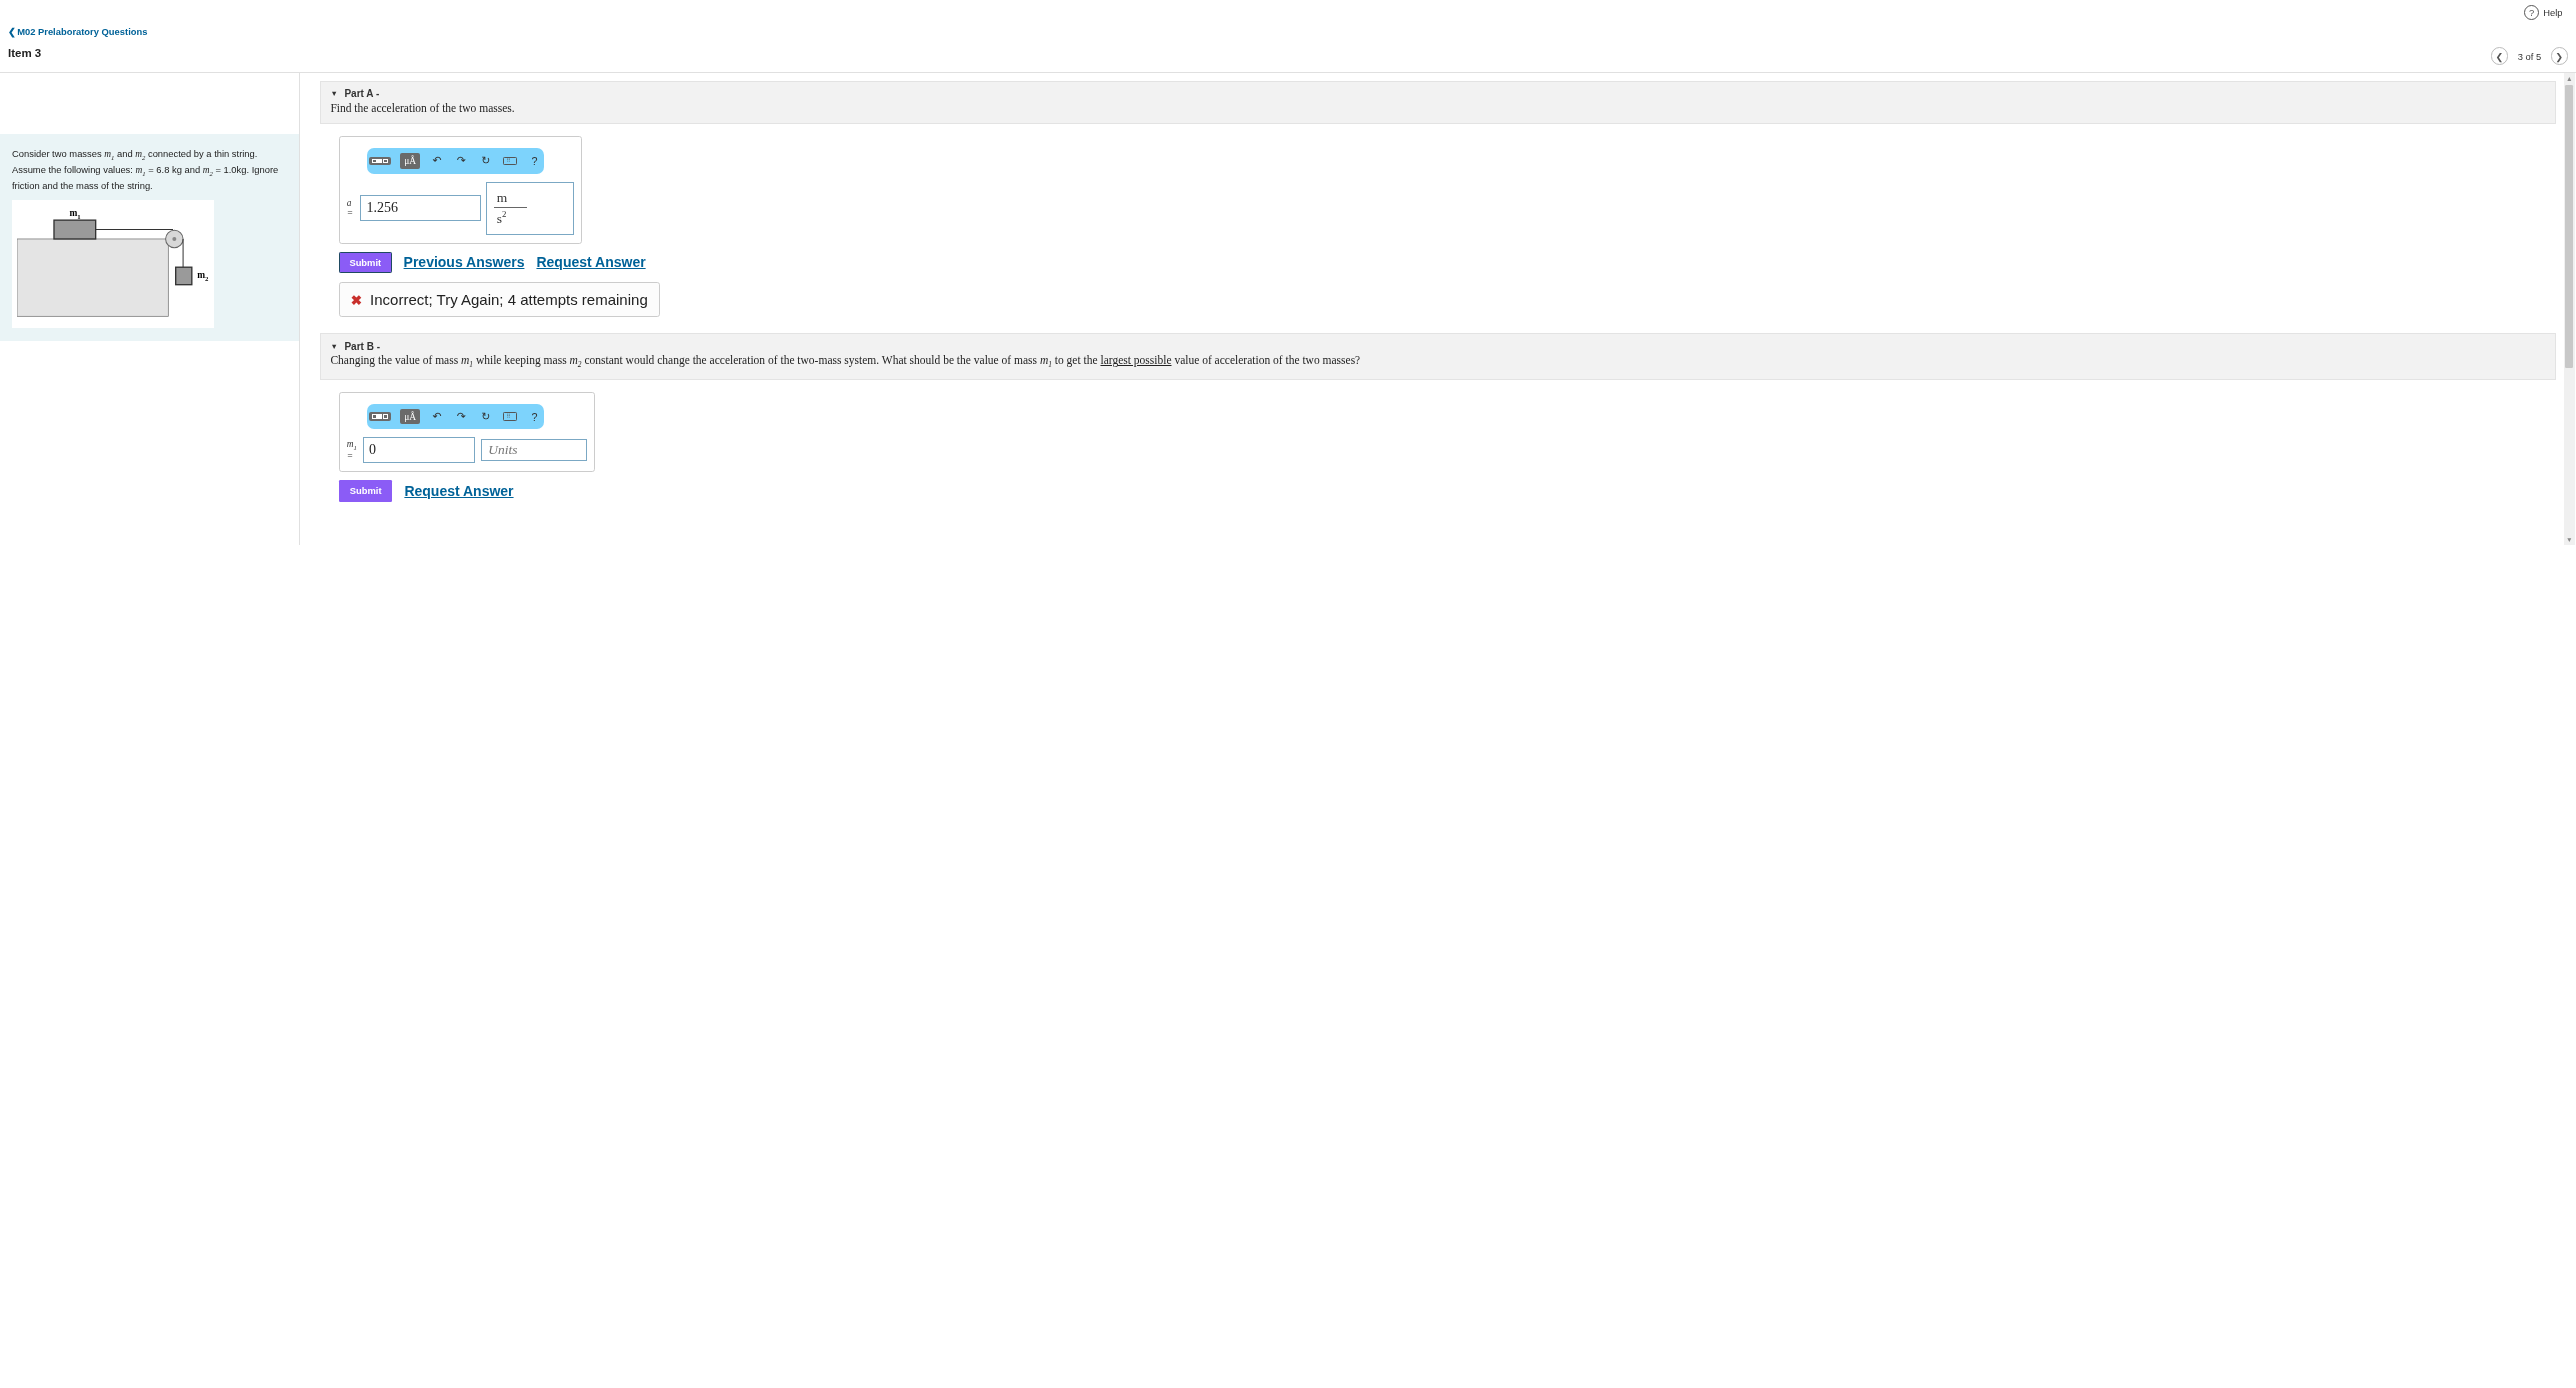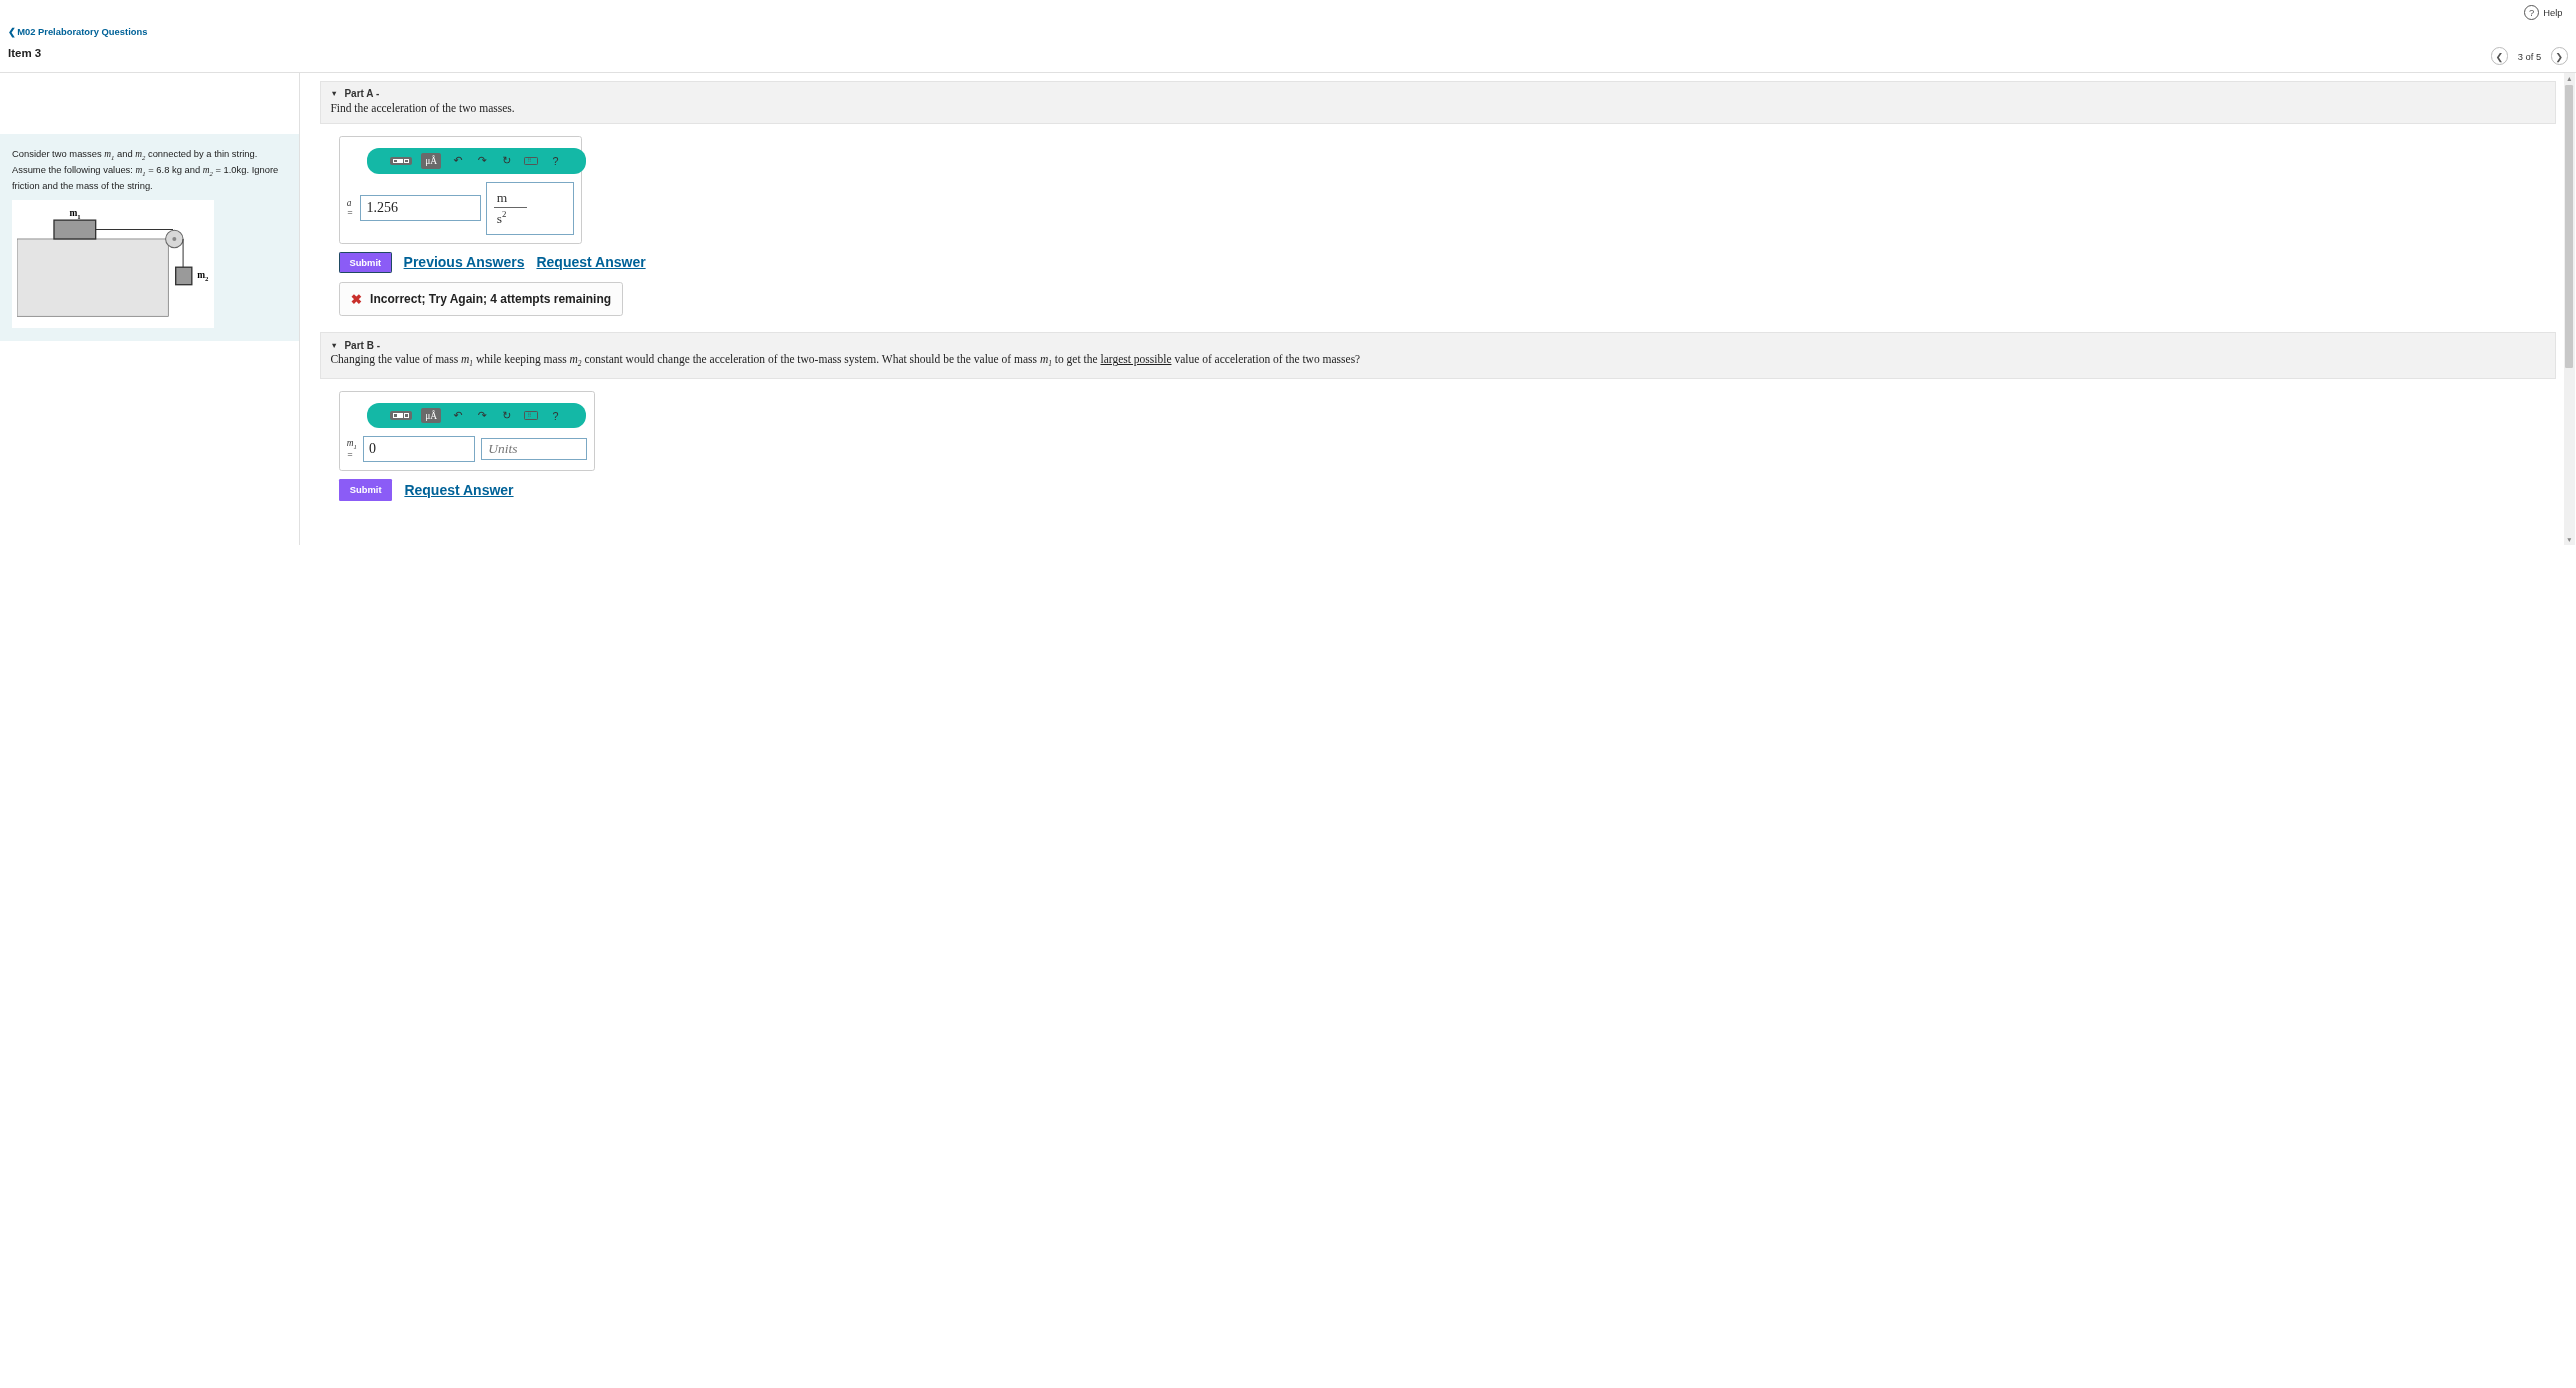--- a/index.html
+++ b/index.html
@@ -41,21 +41,21 @@
 .part-header { background: #f2f2f2; border: 0.7px solid #e3e3e3; padding: 6.7px 9.4px 9.4px; margin-bottom: 12px; }
 .part-title-row { display: flex; align-items: center; gap: 6.7px; margin-bottom: 2.7px; }
 .collapse-arrow { font-size: 7.4px; color: #333; cursor: pointer; }
 .part-label { font-weight: bold; font-size: 10px; }
 .part-prompt { font-family: "Times New Roman", serif; font-size: 11.5px; color: #222; margin-top: 1.3px; }
 .part-prompt i { font-style: italic; }
 .part-prompt sub { font-size: 7.4px; }
 .part-prompt .underline { text-decoration: underline; }
 
 .answer-box { border: 0.7px solid #ccc; border-radius: 2.7px; padding: 5.4px 6.7px 8px 6.7px; width: 243px; margin-left: 19px; margin-bottom: 8px; }
-.toolbar { background: #14b8a6; border-radius: 12px; padding: 4px 23px; display: flex; align-items: center; gap: 9.4px; margin: 5.4px 0 8px 20px; width: fit-content; }
+.toolbar { background: #7dd3fc; border-radius: 7px; padding: 4px 2px; display: flex; align-items: center; gap: 9.4px; margin: 5.4px 0 8px 20px; width: fit-content; }
 .tool-btn { display: inline-flex; align-items: center; justify-content: center; min-width: 15px; height: 17.5px; cursor: pointer; font-size: 10.8px; color: #333; }
 .tool-block { background: #6a6a6a; color: #fff; padding: 2px 3.4px; border-radius: 2px; font-size: 8.8px; display: inline-flex; align-items: center; gap: 0.7px; }
 .tool-block .sq { width: 4.7px; height: 4.7px; border: 0.7px solid #fff; display: inline-block; }
 .tool-block .sq.filled { background: #fff; }
 .mu-block { background: #6a6a6a; color: #fff; padding: 2.7px 4px; border-radius: 2px; font-family: "Times New Roman", serif; font-size: 9.4px; }
 .keyboard-icon { width: 13.5px; height: 8.8px; border: 1px solid #555; border-radius: 1.3px; position: relative; }
 .keyboard-icon::before { content: "⠿"; position: absolute; font-size: 5.4px; left: 2px; top: -0.7px; color: #555; letter-spacing: -0.7px; }
 
 .answer-row { display: flex; align-items: center; gap: 5.4px; }
 .answer-label { font-style: italic; font-family: "Times New Roman", serif; font-size: 9.4px; }
@@ -67,21 +67,21 @@
 .unit-box .den sup { font-size: 8.8px; }
 .unit-placeholder { border: 0.7px solid #7ba8c4; padding: 4px 6.7px; font-family: "Times New Roman", serif; font-size: 13.5px; color: #888; font-style: italic; min-width: 94px; height: 22px; }
 
 .action-row { display: flex; align-items: center; gap: 12px; margin-left: 19px; margin-bottom: 9.4px; }
 .submit-btn { background: #8b5cf6; color: #fff; border: 1.3px solid #1f4a61; padding: 4px 9.4px; font-size: 9.4px; font-weight: bold; cursor: pointer; border-radius: 1.3px; }
 .submit-btn.no-border { border: none; padding: 5.4px 10.8px; }
 .link-btn { color: #006298; text-decoration: underline; font-weight: bold; font-size: 14px; cursor: pointer; }
 
 .feedback-box { border: 0.7px solid #ccc; border-radius: 2.7px; padding: 8px 10.8px; margin-left: 19px; width: fit-content; min-width: 222px; background: #fcfcfc; display: flex; align-items: center; gap: 8px; margin-bottom: 16px; }
 .x-icon { color: #c9302c; font-size: 13.5px; font-weight: bold; }
-.feedback-text { font-weight: bold; font-size: 12px; color: #222; }
+.feedback-text { font-weight: normal; font-size: 15px; color: #222; }
 
 .scroll-track { position: absolute; right: 1.3px; top: 0; bottom: 0; width: 10.8px; background: #f0f0f0; }
 .scroll-arrow { width: 10.8px; height: 10.8px; display: flex; align-items: center; justify-content: center; font-size: 6.7px; color: #888; background: #f0f0f0; cursor: pointer; }
 .scroll-thumb { position: absolute; left: 1.3px; width: 8px; background: #c8c8c8; border-radius: 1.3px; }
 </style>
 </head>
 <body>
 
 <div class="top-bar">
   <a class="help-link">

